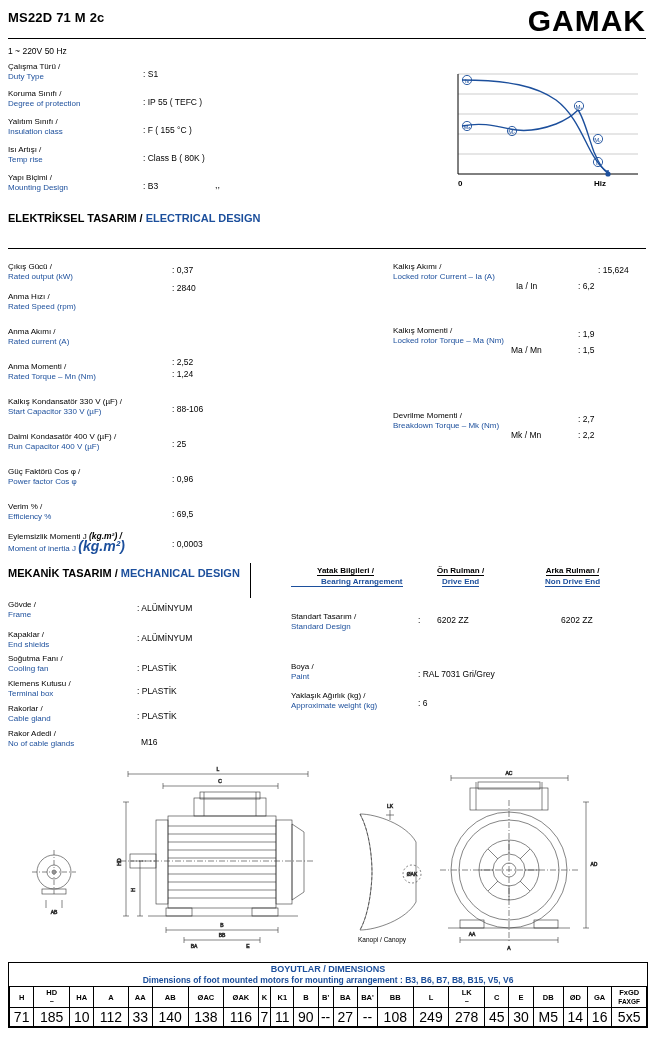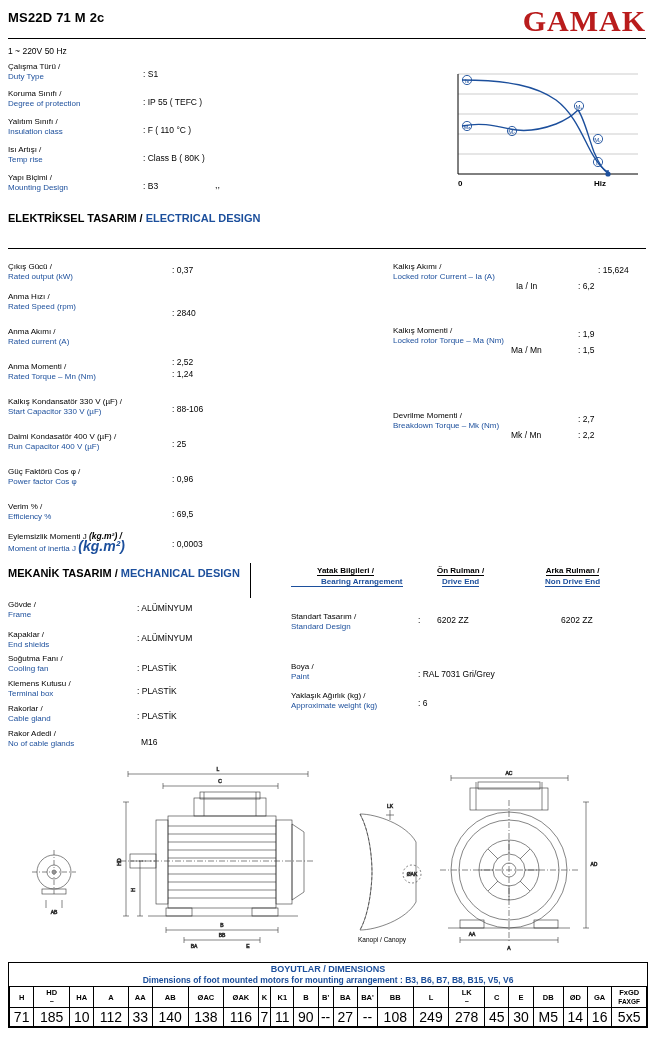--- a/index.html
+++ b/index.html
@@ -13,23 +13,23 @@
     overflow:hidden;
   }
   .blue{color:#1c4f9c;}
   .hdr-title{
     position:absolute;left:8px;top:10px;
     font-size:13px;font-weight:bold;letter-spacing:.2px;
   }
   .logo{
     position:absolute;right:8px;top:4px;
     font-size:30px;font-weight:bold;
-    color:#b91c1c;
+    color:#000000;
     letter-spacing:1px;
-    font-family:Liberation Serif, serif;
+    font-family:Liberation Sans, sans-serif;
     -webkit-text-stroke:0px;
   }
   .rule{position:absolute;left:8px;right:8px;height:1px;background:#000;}
   .supply{position:absolute;left:8px;top:46px;font-size:8.5px;}
 
   
   .row{position:absolute;font-size:8px;line-height:9.5px;}
   .row .l1{display:block;}
   .row .l2{display:block;}
   .val{position:absolute;font-size:8.5px;}
@@ -80,21 +80,21 @@
 <div class="row" style="left:8px;top:89px;">
   <span class="l1">Koruma Sınıfı /</span>
   <span class="l2 blue">Degree of protection</span>
 </div>
 <div class="val" style="left:143px;top:97px;">: IP 55 ( TEFC )</div>
 
 <div class="row" style="left:8px;top:117px;">
   <span class="l1">Yalıtım Sınıfı /</span>
   <span class="l2 blue">Insulation class</span>
 </div>
-<div class="val" style="left:143px;top:125px;">: F ( 110 °C )</div>
+<div class="val" style="left:143px;top:125px;">: F ( 155 °C )</div>
 
 <div class="row" style="left:8px;top:145px;">
   <span class="l1">Isı Artışı /</span>
   <span class="l2 blue">Temp rise</span>
 </div>
 <div class="val" style="left:143px;top:153px;">: Class B ( 80K )</div>
 
 <div class="row" style="left:8px;top:173px;">
   <span class="l1">Yapı Biçimi /</span>
   <span class="l2 blue">Mounting Design</span>
@@ -152,21 +152,21 @@
 <div class="row" style="left:8px;top:262px;">
   <span class="l1">Çıkış Gücü /</span>
   <span class="l2 blue">Rated output (kW)</span>
 </div>
 <div class="val" style="left:172px;top:265px;">: 0,37</div>
 
 <div class="row" style="left:8px;top:292px;">
   <span class="l1">Anma Hızı /</span>
   <span class="l2 blue">Rated Speed (rpm)</span>
 </div>
-<div class="val" style="left:172px;top:308px;">: 2840</div>
+<div class="val" style="left:172px;top:283px;">: 2840</div>
 
 <div class="row" style="left:8px;top:327px;">
   <span class="l1">Anma Akımı /</span>
   <span class="l2 blue">Rated current (A)</span>
 </div>
 <div class="val" style="left:172px;top:334px;margin-top:23px;">: 2,52</div>
 
 <div class="row" style="left:8px;top:362px;">
   <span class="l1">Anma Momenti /</span>
   <span class="l2 blue">Rated Torque – Mn (Nm)</span>

